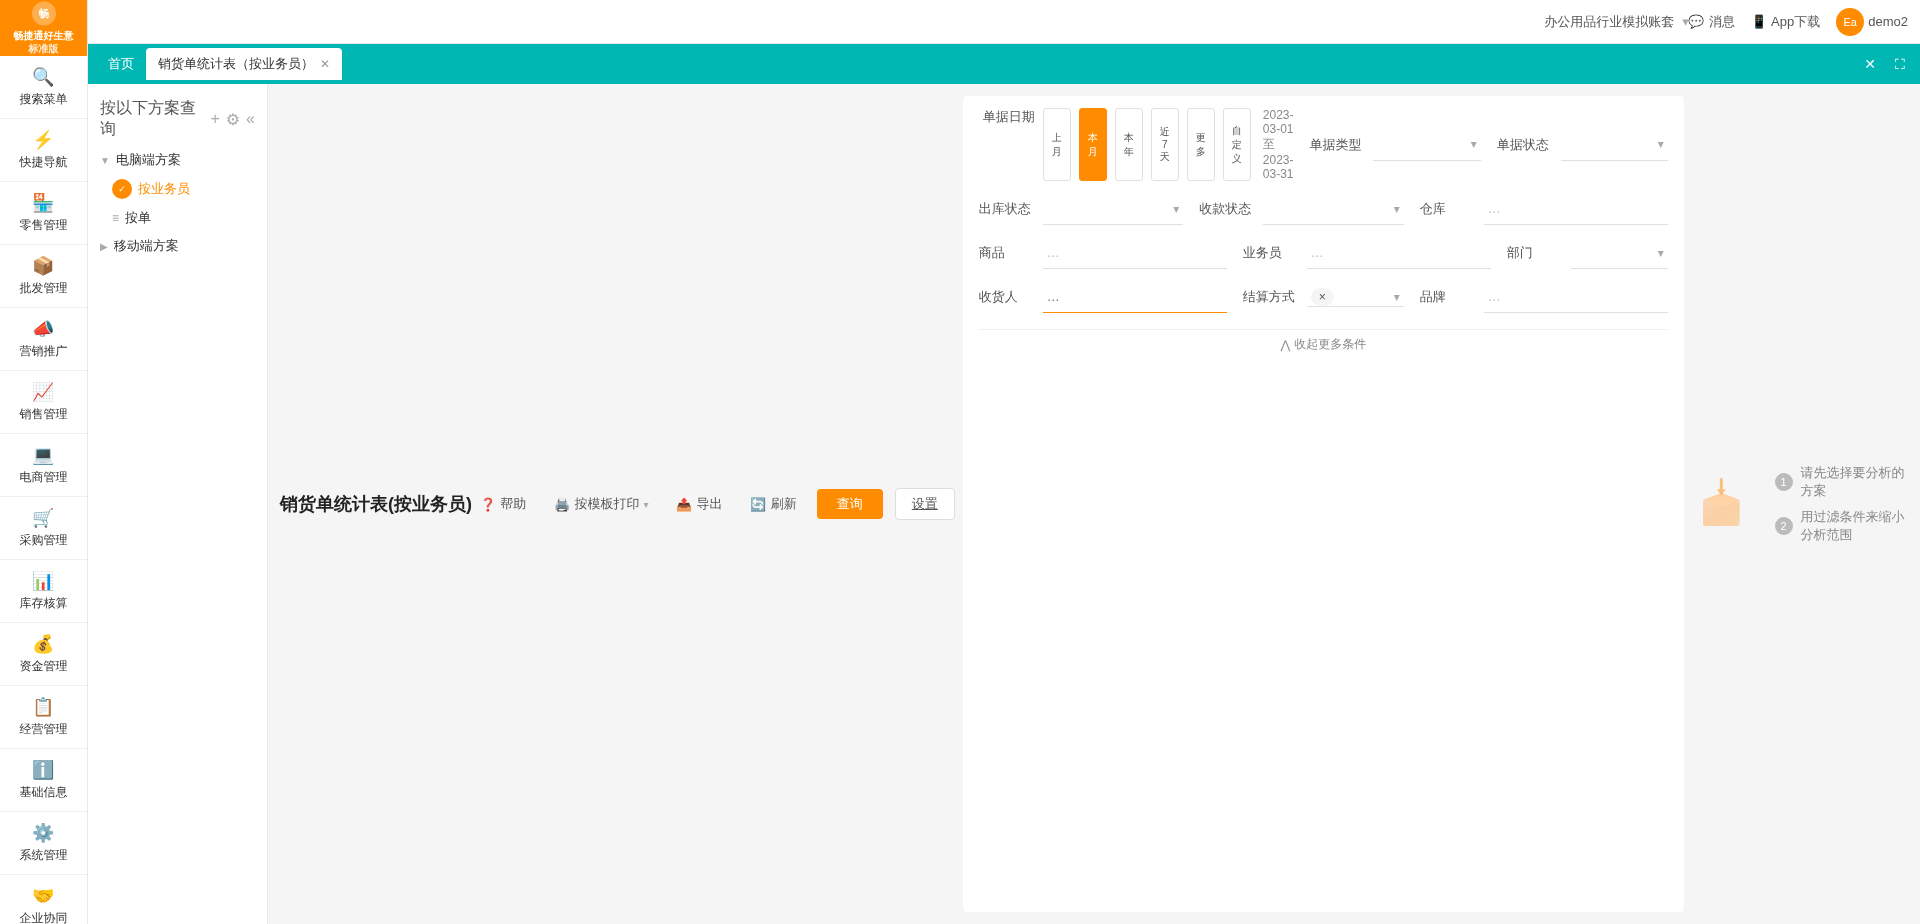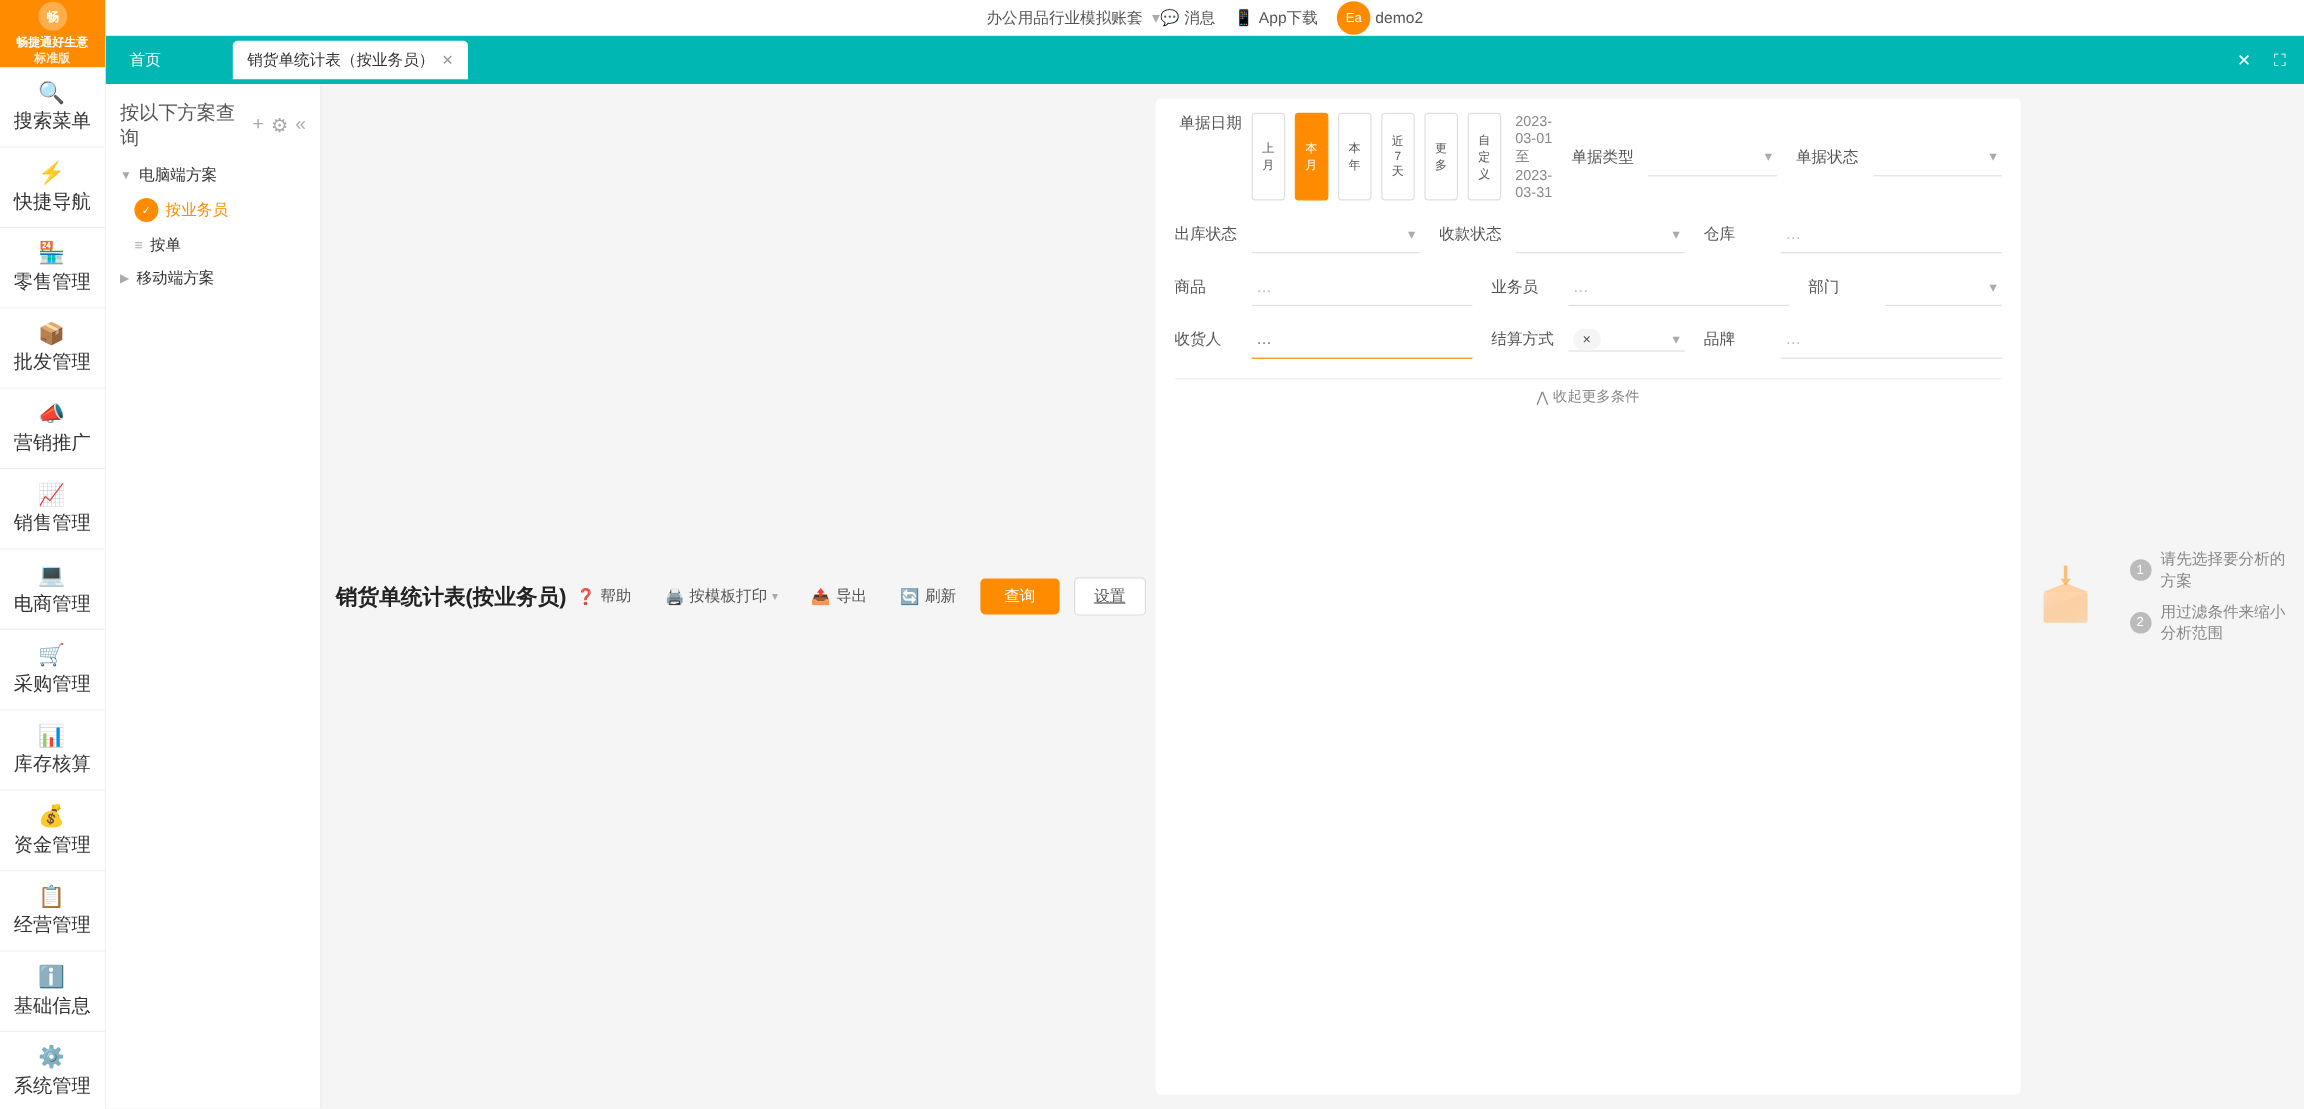--- a/index.html
+++ b/index.html
@@ -39,39 +39,39 @@
       padding: 10px 4px;
       display: flex;
       flex-direction: column;
       align-items: center;
       cursor: pointer;
       font-size: 12px;
       color: #333;
       border-bottom: 1px solid #f0f0f0;
     }
     .sidebar-item-icon { font-size: 18px; margin-bottom: 3px; }
-    .sidebar-item-label { font-size: 16px; text-align: center; }
+    .sidebar-item-label { font-size: 12px; text-align: center; }
 
     
     .main {
       flex: 1;
       display: flex;
       flex-direction: column;
       overflow: hidden;
     }
 
     
     .topbar {
-      height: 30px;
+      height: 44px;
       background: #fff;
       border-bottom: 1px solid #e8e8e8;
       display: flex;
       align-items: center;
       padding: 0 12px;
-      justify-content: center;
+      justify-content: flex-end;
       flex-shrink: 0;
     }
     .topbar-left {
       display: flex;
       align-items: center;
       gap: 8px;
       font-size: 13px;
       color: #555;
     }
     .topbar-right {
@@ -119,21 +119,20 @@
       border-radius: 4px 4px 0 0;
       color: rgba(255,255,255,0.85);
     }
     .tab.home {
       background: transparent;
       color: #fff;
     }
     .tab.active {
       background: #fff;
       color: #333;
-      margin-left: 48px;
     }
     .tab-close {
       font-size: 12px;
       color: #999;
       cursor: pointer;
     }
     .tabbar-actions {
       margin-left: auto;
       display: flex;
       gap: 6px;

